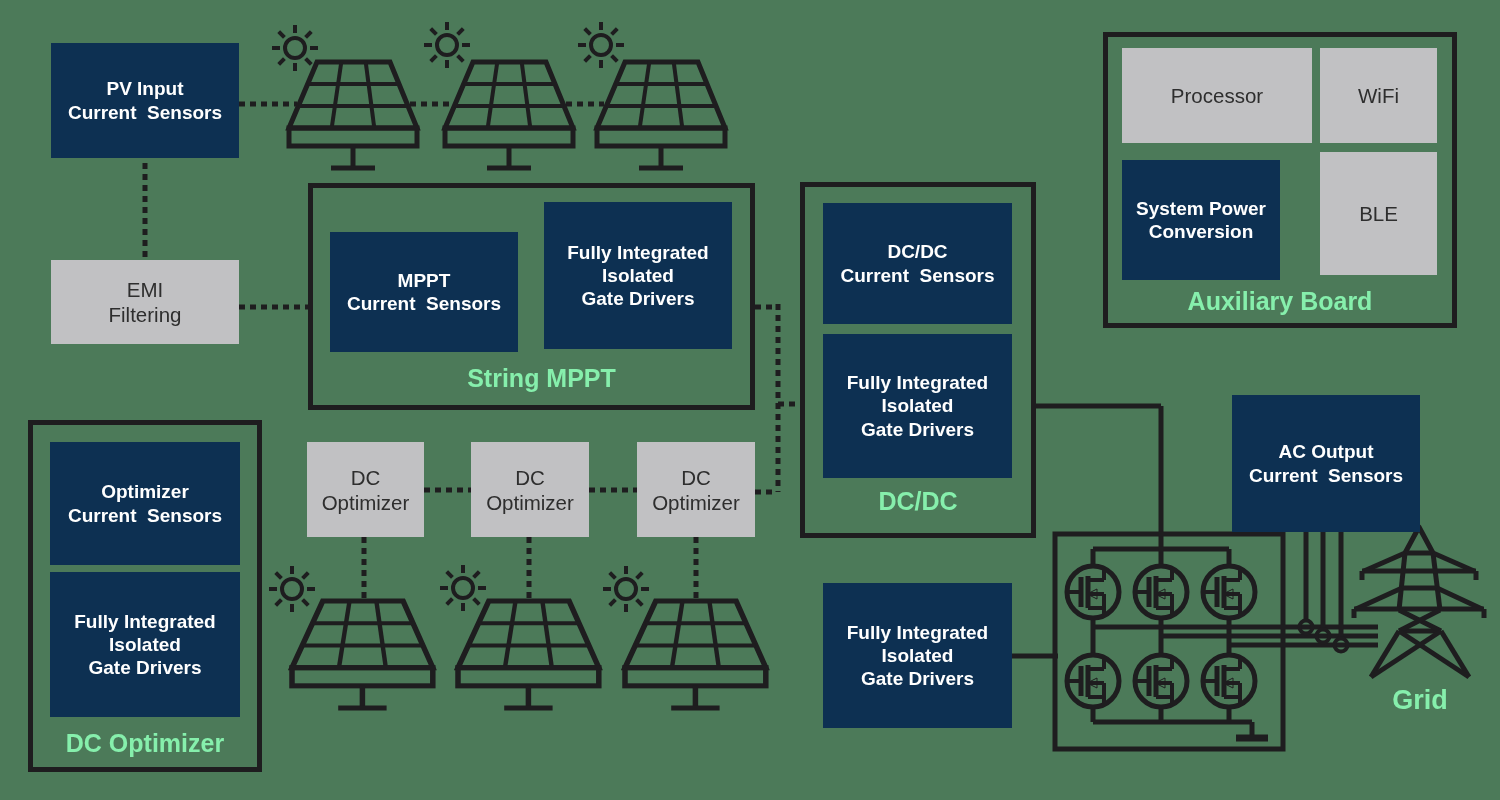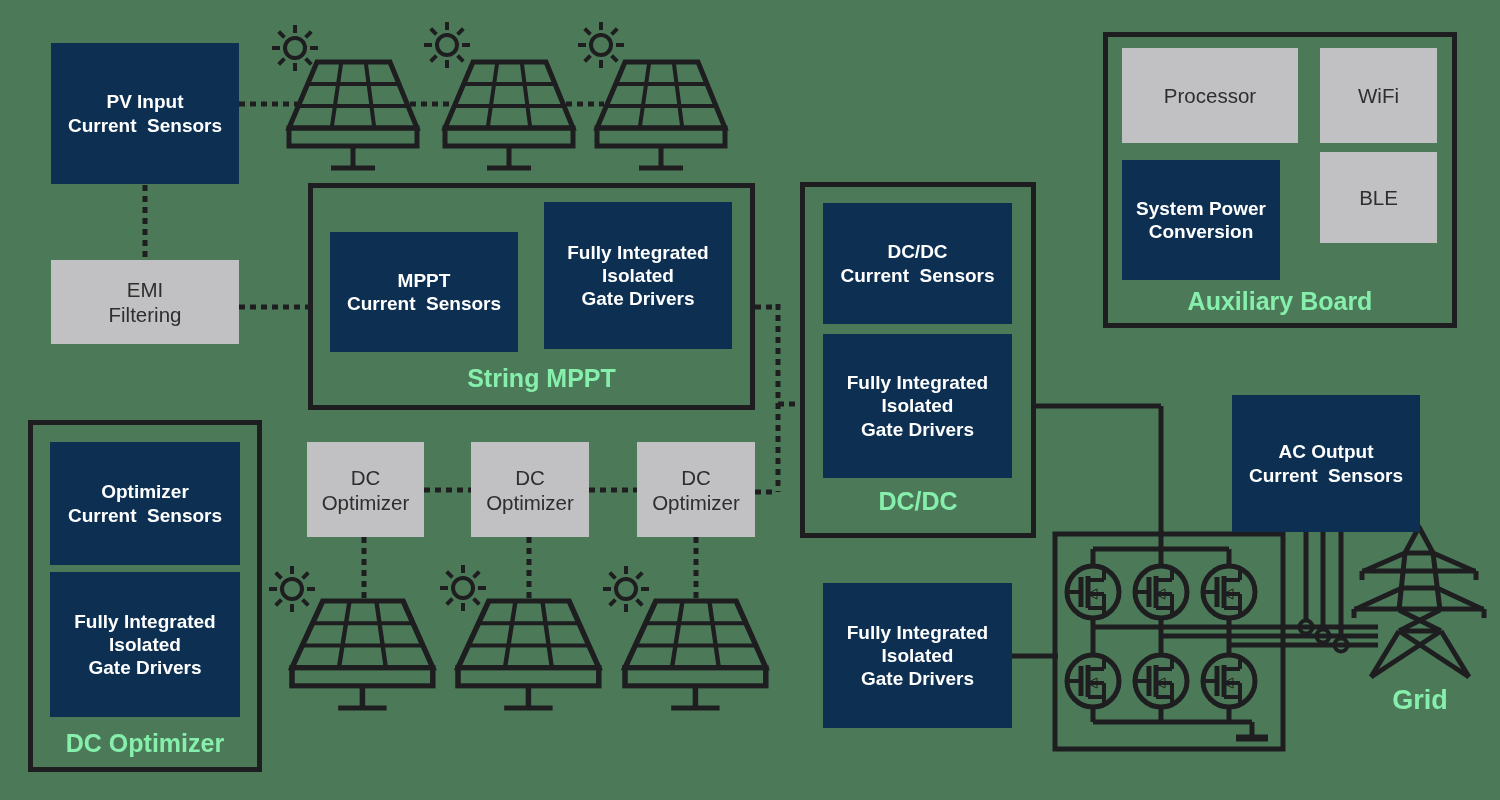--- a/index.html
+++ b/index.html
@@ -174,21 +174,21 @@
   <g transform="translate(625,601) scale(1.1,1.01)">
       <use href="#panel"></use>
     </g>
 </svg>
 
 <div class="container" style="left:308px;top:183px;width:447px;height:227px;"></div>
 <div class="container" style="left:800px;top:182px;width:236px;height:356px;"></div>
 <div class="container" style="left:28px;top:420px;width:234px;height:352px;"></div>
 <div class="container" style="left:1103px;top:32px;width:354px;height:296px;"></div>
 
-<div class="box navy" style="left:51px;top:43px;width:188px;height:141px;">PV Input
+<div class="box navy" style="left:51px;top:43px;width:188px;height:115px;">PV Input
 Current  Sensors</div>
 <div class="box grayb" style="left:51px;top:260px;width:188px;height:84px;">EMI
 Filtering</div>
 
 <div class="box navy" style="left:330px;top:232px;width:188px;height:120px;">MPPT
 Current  Sensors</div>
 <div class="box navy" style="left:544px;top:202px;width:188px;height:147px;">Fully Integrated
 Isolated
 Gate Drivers</div>
 
@@ -208,25 +208,25 @@
 <div class="box navy" style="left:823px;top:203px;width:189px;height:121px;">DC/DC
 Current  Sensors</div>
 <div class="box navy" style="left:823px;top:334px;width:189px;height:144px;">Fully Integrated
 Isolated
 Gate Drivers</div>
 
 <div class="box navy" style="left:823px;top:583px;width:189px;height:145px;">Fully Integrated
 Isolated
 Gate Drivers</div>
 
-<div class="box grayb" style="left:1122px;top:48px;width:176px;height:95px;">Processor</div>
+<div class="box grayb" style="left:1122px;top:48px;width:190px;height:95px;">Processor</div>
 <div class="box grayb" style="left:1320px;top:48px;width:117px;height:95px;">WiFi</div>
 <div class="box navy" style="left:1122px;top:160px;width:158px;height:120px;">System Power
 Conversion</div>
-<div class="box grayb" style="left:1320px;top:152px;width:117px;height:91px;">BLE</div>
+<div class="box grayb" style="left:1320px;top:152px;width:117px;height:123px;">BLE</div>
 
 <div class="box navy" style="left:1232px;top:357px;width:188px;height:137px;margin-top:38px;">AC Output
 Current  Sensors</div>
 
 <div class="clabel" style="left:300px;top:364px;width:483px;">String MPPT</div>
 <div class="clabel" style="left:800px;top:487px;width:236px;">DC/DC</div>
 <div class="clabel" style="left:28px;top:729px;width:234px;">DC Optimizer</div>
 <div class="clabel" style="left:1103px;top:287px;width:354px;">Auxiliary Board</div>
 <div class="clabel" style="left:1360px;top:685px;width:120px;font-size:27px;">Grid</div>
 

